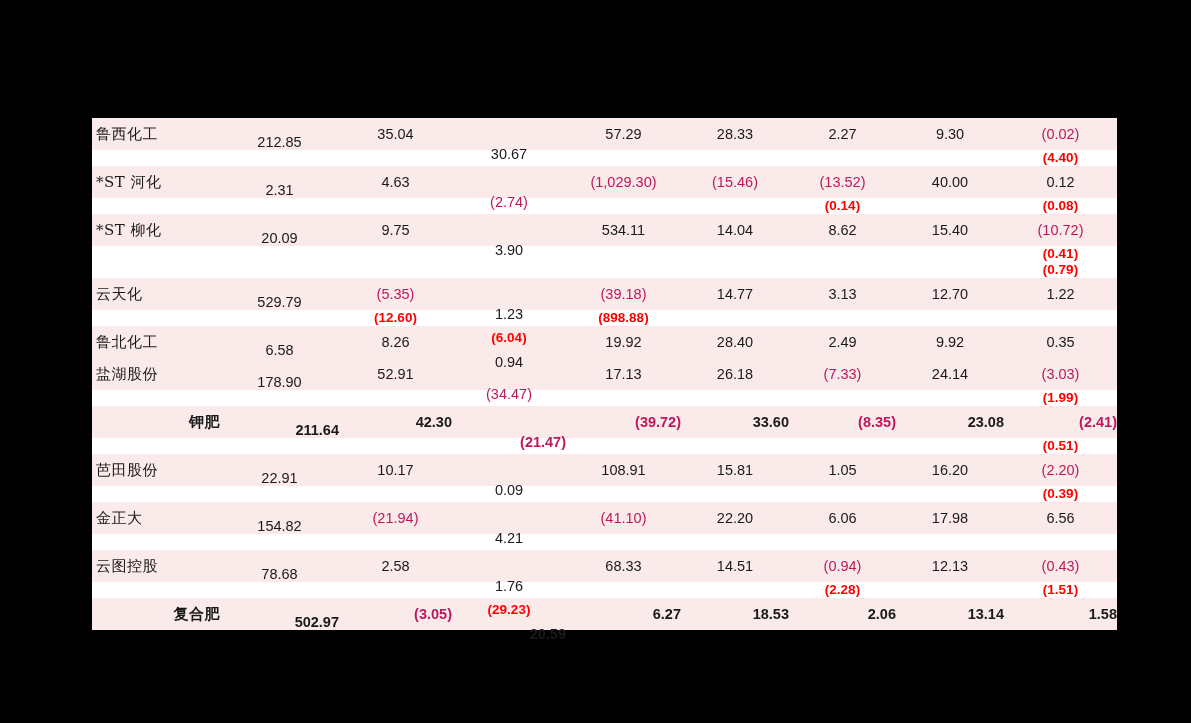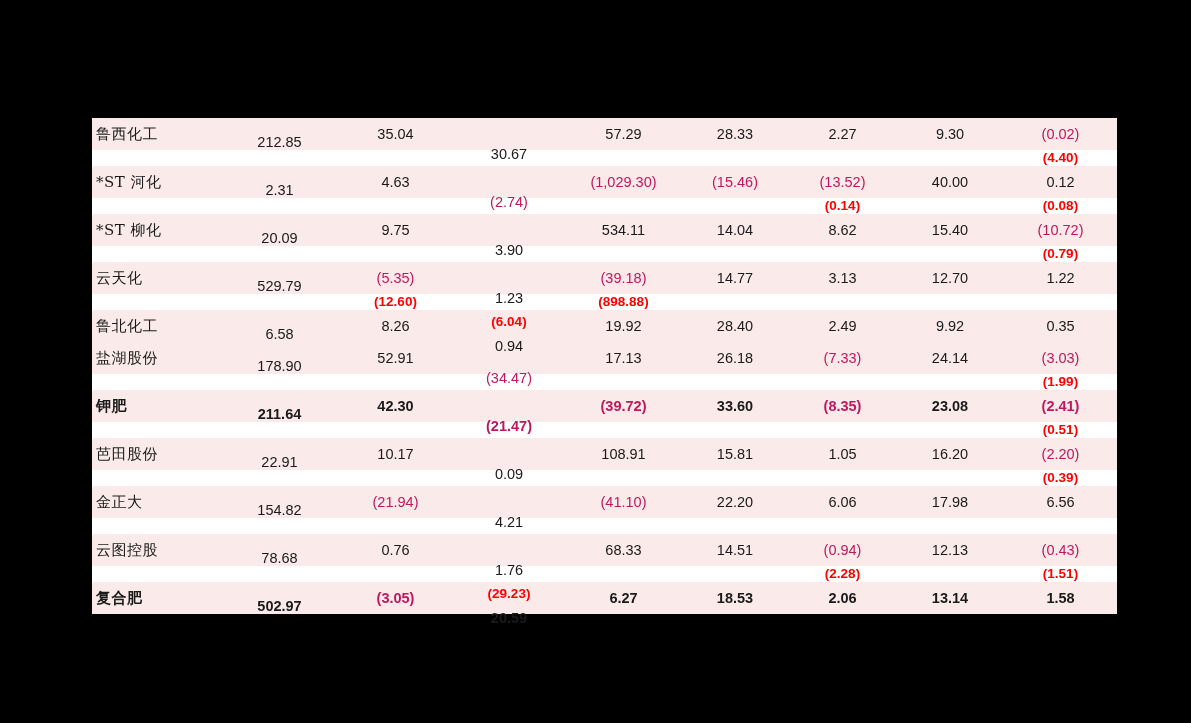--- a/index.html
+++ b/index.html
@@ -55,21 +55,21 @@
   .c2 { width: 113px; }
   .c3 { width: 114px; margin-top: 40px; }
   .c4 { width: 115px; }
   .c5 { width: 108px; }
   .c6 { width: 107px; }
   .c7 { width: 108px; }
   .c8 { width: 113px; }
 
   .neg { color: #be185d; }
 
-  .row.bold .cell { font-weight: bold; }
+  .row.bold .cell { font-weight: bold; text-align: right; }
 
   .row.gap .cell {
     color: #ff0000;
     font-weight: bold;
     font-size: 13.5px;
   }
 
   
   .name {
     font-family: "DejaVu Serif", "Liberation Serif", serif;
@@ -128,20 +128,31 @@
     <div class="row main">
       <div class="cell c0 name">*ST 柳化</div>
       <div class="cell c1">20.09</div>
       <div class="cell c2">9.75</div>
       <div class="cell c3">3.90</div>
       <div class="cell c4">534.11</div>
       <div class="cell c5">14.04</div>
       <div class="cell c6">8.62</div>
       <div class="cell c7">15.40</div>
       <div class="cell c8 neg">(10.72)</div>
+    </div>
+    <div class="row gap">
+      <div class="cell c0 name"></div>
+      <div class="cell c1"></div>
+      <div class="cell c2"></div>
+      <div class="cell c3"></div>
+      <div class="cell c4"></div>
+      <div class="cell c5"></div>
+      <div class="cell c6"></div>
+      <div class="cell c7"></div>
+      <div class="cell c8">(0.41)</div>
     </div>
     <div class="row gap">
       <div class="cell c0 name"></div>
       <div class="cell c1"></div>
       <div class="cell c2"></div>
       <div class="cell c3"></div>
       <div class="cell c4"></div>
       <div class="cell c5"></div>
       <div class="cell c6"></div>
       <div class="cell c7"></div>
@@ -264,21 +275,21 @@
       <div class="cell c3"></div>
       <div class="cell c4"></div>
       <div class="cell c5"></div>
       <div class="cell c6"></div>
       <div class="cell c7"></div>
       <div class="cell c8"></div>
     </div>
     <div class="row main">
       <div class="cell c0 name">云图控股</div>
       <div class="cell c1">78.68</div>
-      <div class="cell c2">0.76</div>
+      <div class="cell c2">2.58</div>
       <div class="cell c3">1.76</div>
       <div class="cell c4">68.33</div>
       <div class="cell c5">14.51</div>
       <div class="cell c6 neg">(0.94)</div>
       <div class="cell c7">12.13</div>
       <div class="cell c8 neg">(0.43)</div>
     </div>
     <div class="row gap">
       <div class="cell c0 name"></div>
       <div class="cell c1"></div>

